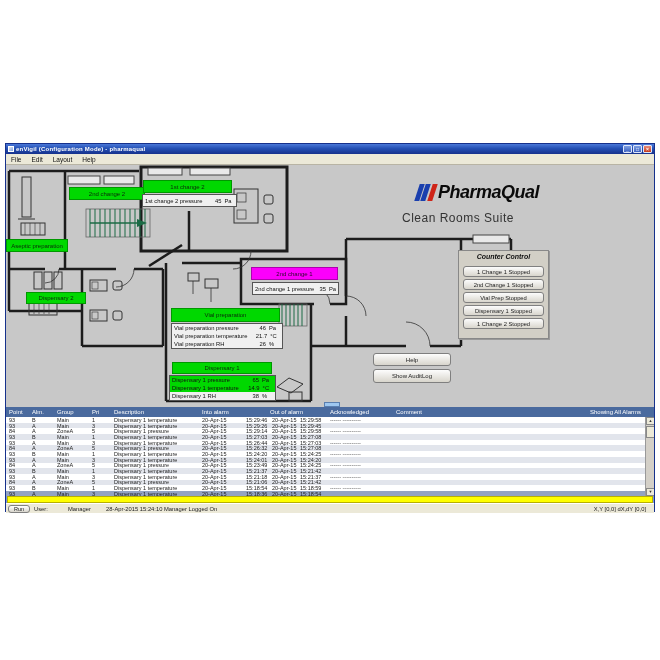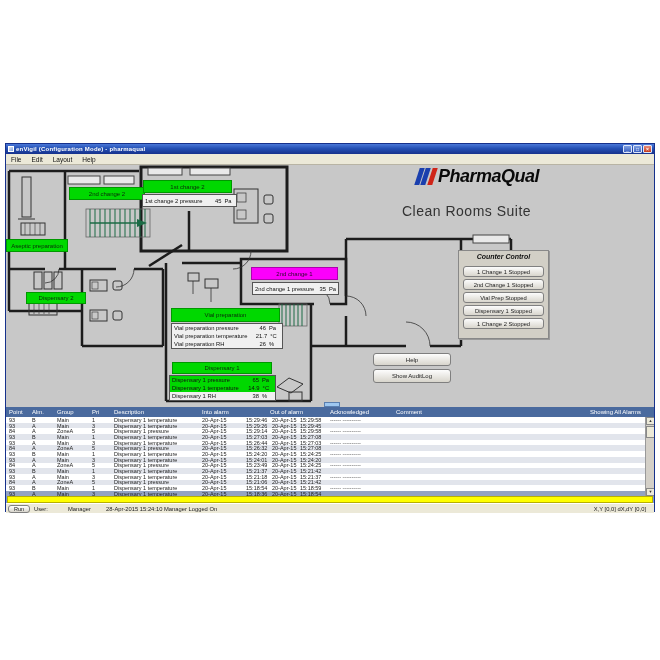--- a/index.html
+++ b/index.html
@@ -55,26 +55,26 @@
 
   
   .counter-panel { position:absolute; left:452px; top:85px; width:91px; height:89px;
     background:#d2cfc6; border:1px solid #888; box-shadow:1px 1px 0 #999; padding-top:2px; }
   .counter-title { font-size:7px; font-weight:bold; font-style:italic; text-align:center; color:#111; height:11px; }
   .counter-btn { position:relative; display:block; width:81px; height:11px; margin:2px auto 0 auto;
     background:linear-gradient(180deg,#fcfcfc,#d9d6cd); border:1px solid #808080; border-radius:3px;
     font-size:5.8px; color:#222; display:flex; align-items:center; justify-content:center; white-space:nowrap; }
 
   
-  .logo { position:absolute; left:396px; top:0; width:152px; height:36px; text-align:left; }
+  .logo { position:absolute; left:396px; top:16px; width:152px; height:36px; text-align:left; }
   .logo-row { display:flex; align-items:center; justify-content:center; height:22px; }
   .logo-bars { display:flex; gap:1.5px; margin-right:3px; }
   .logo-bar { width:5px; height:17px; transform:skewX(-18deg); }
   .logo-name { font-size:18px; font-weight:bold; font-style:italic; color:#0a0a0a; letter-spacing:-0.5px; line-height:20px; }
-  .logo-sub { font-size:14px; color:#333; margin-top:16px; letter-spacing:0.5px; }
+  .logo-sub { font-size:12px; color:#333; margin-top:8px; letter-spacing:0.5px; }
 
   .splitter-handle { position:absolute; left:318px; top:237px; width:16px; height:5px;
     background:#9ec7f0; border:0.5px solid #5a7fb0; }
 
   
   .table-header { flex:0 0 10px; height:10px; background:#4a6a9e; color:#fff; font-size:6px;
     display:flex; align-items:center; position:relative; white-space:nowrap; }
   .th { overflow:hidden; }
   .th-point{width:26px; padding-left:3px;} .th-alm{width:25px;} .th-group{width:35px;}
   .th-pri{width:22px;} .th-desc{width:88px;} .th-in{width:68px;} .th-out{width:60px;}

